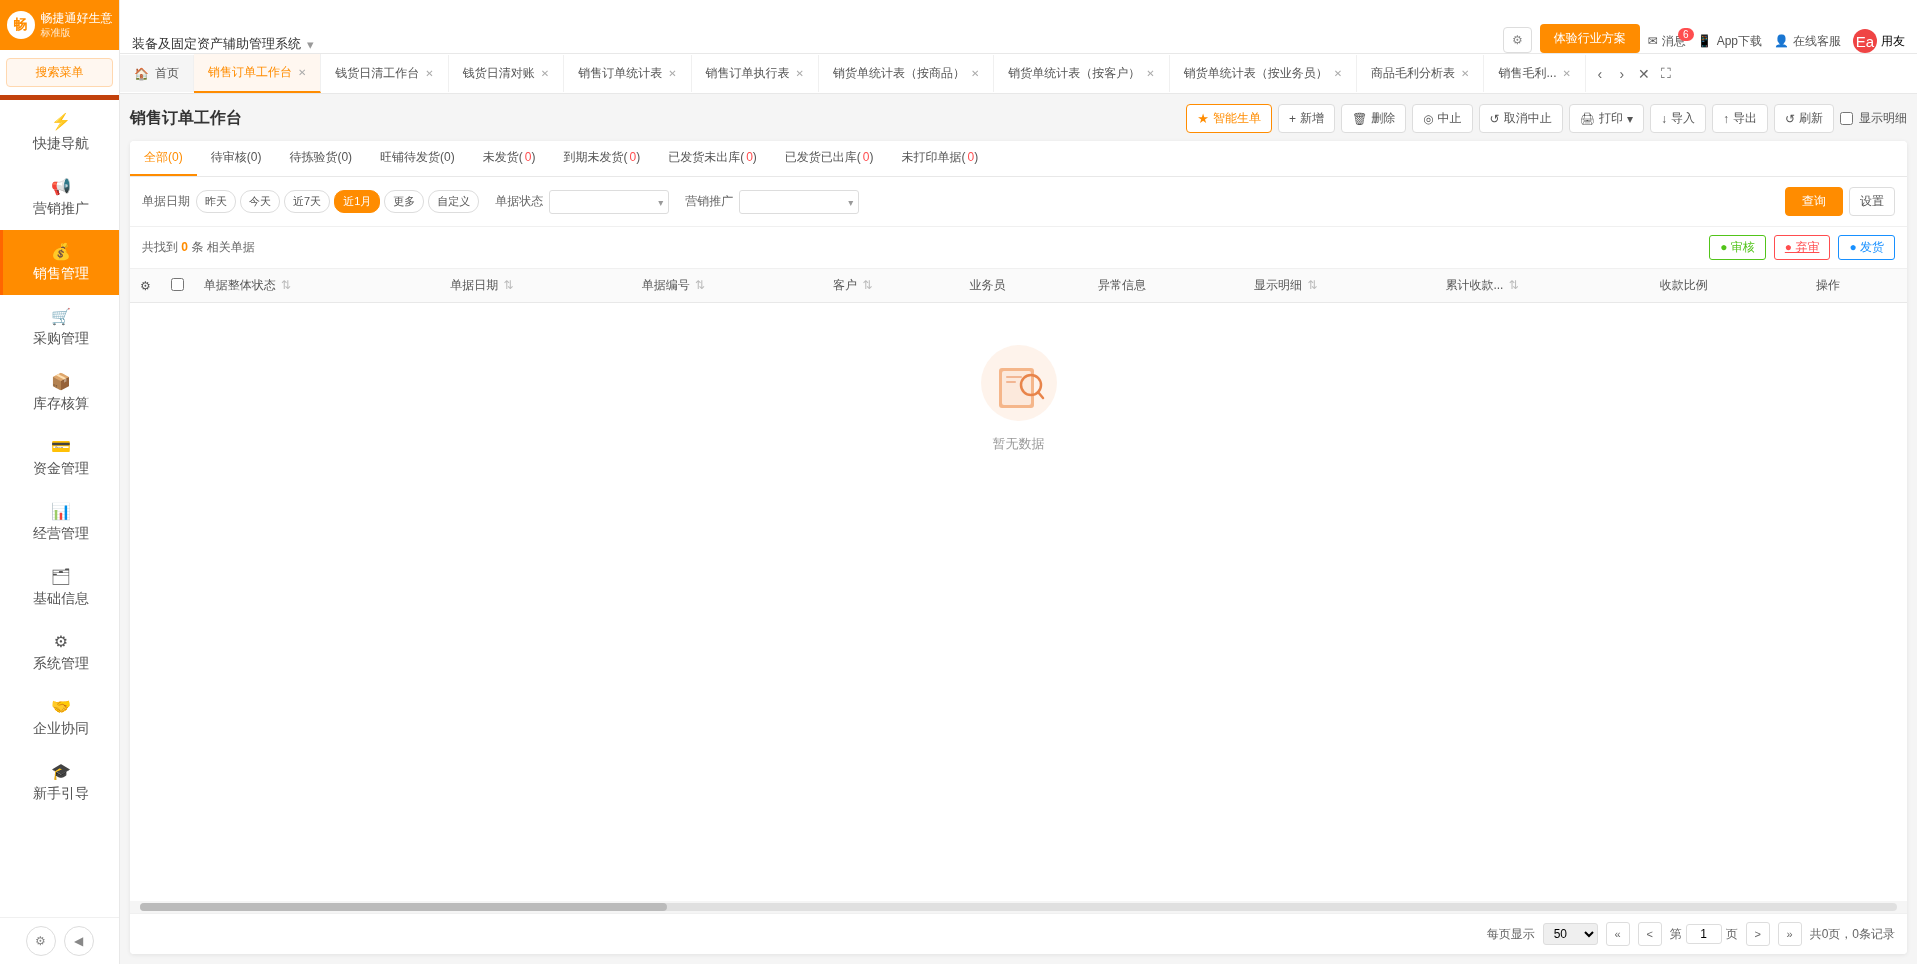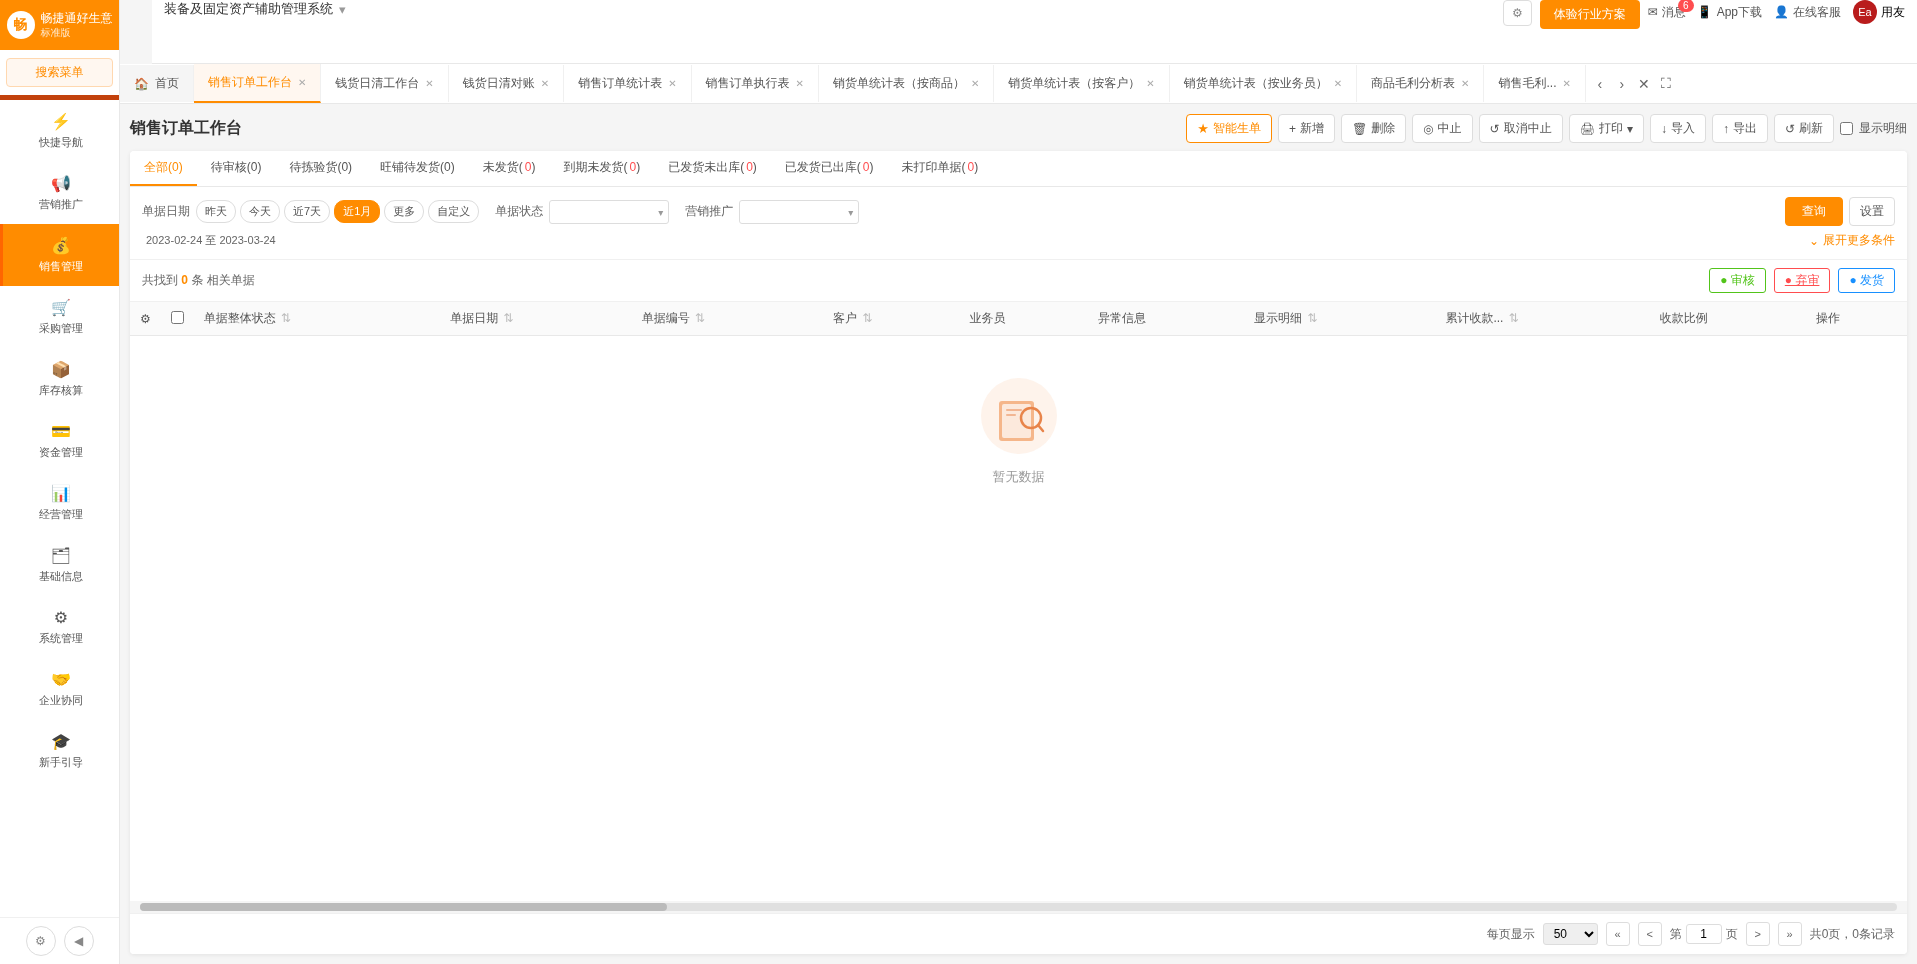--- a/index.html
+++ b/index.html
@@ -10,37 +10,37 @@
     .sidebar-logo { height: 50px; background: #ff8c00; display: flex; align-items: center; justify-content: center; gap: 6px; cursor: pointer; }
     .sidebar-logo-icon { width: 28px; height: 28px; background: #fff; border-radius: 50%; display: flex; align-items: center; justify-content: center; color: #ff8c00; font-weight: bold; font-size: 14px; }
     .sidebar-logo-text { color: #fff; font-size: 12px; line-height: 1.3; }
     .sidebar-logo-sub { font-size: 10px; opacity: 0.8; }
     .sidebar-search { padding: 8px 6px; border-bottom: 5px solid #c2410c; }
     .sidebar-search-btn { width: 100%; padding: 5px; background: #fff7f0; border: 1px solid #ffd8b0; border-radius: 4px; color: #ff8c00; font-size: 12px; cursor: pointer; display: flex; align-items: center; gap: 4px; justify-content: center; }
     .sidebar-menu { flex: 1; overflow-y: auto; }
     .sidebar-item { padding: 12px 8px; display: flex; flex-direction: column; align-items: center; gap: 4px; cursor: pointer; color: #555; border-left: 3px solid transparent; }
     .sidebar-item.active { background: #ff8c00; color: #fff; border-left-color: #ff6600; }
     .sidebar-item-icon { font-size: 16px; }
-    .sidebar-item-label { font-size: 11px; text-align: center; }
+    .sidebar-item-label { font-size: 14px; text-align: center; }
     .sidebar-bottom { padding: 8px; display: flex; gap: 8px; justify-content: center; border-top: 1px solid #f0f0f0; }
     .sidebar-bottom-btn { width: 30px; height: 30px; border-radius: 50%; border: 1px solid #ddd; background: #fff; cursor: pointer; display: flex; align-items: center; justify-content: center; color: #888; font-size: 12px; }
 
     
     .main { flex: 1; display: flex; flex-direction: column; overflow: hidden; }
 
     
-    .topbar { height: 64px; background: #fff; border-bottom: 1px solid #e8e8e8; display: flex; align-items: flex-start; padding: 0 12px; gap: 8px; margin-left: 32px; }
+    .topbar { height: 54px; background: #fff; border-bottom: 1px solid #e8e8e8; display: flex; align-items: flex-end; padding: 0 12px; gap: 8px; }
     .topbar-title { flex: 1; display: flex; align-items: center; gap: 6px; color: #333; font-size: 13px; }
     .topbar-title-arrow { color: #999; }
     .topbar-industry-btn { background: #ff8c00; color: #fff; border: none; padding: 6px 14px; border-radius: 4px; cursor: pointer; font-size: 12px; }
     .topbar-actions { display: flex; align-items: center; gap: 12px; margin-left: auto; }
     .topbar-action { display: flex; align-items: center; gap: 4px; color: #555; cursor: pointer; font-size: 12px; position: relative; }
     .badge { position: absolute; top: -5px; right: -8px; background: #ff4d4f; color: #fff; border-radius: 8px; padding: 1px 4px; font-size: 10px; min-width: 16px; text-align: center; }
     .topbar-user { display: flex; align-items: center; gap: 4px; }
-    .topbar-user-avatar { width: 24px; height: 24px; background: #b91c1c; border-radius: 50%; display: flex; align-items: center; justify-content: center; color: #fff; font-size: 11px; }
+    .topbar-user-avatar { width: 24px; height: 24px; background: #ef4444; border-radius: 50%; display: flex; align-items: center; justify-content: center; color: #fff; font-size: 15px; }
 
     
     .tabbar { background: #fff; border-bottom: 1px solid #e8e8e8; display: flex; align-items: center; overflow: hidden; }
     .tab { padding: 10px 14px; display: flex; align-items: center; gap: 6px; cursor: pointer; color: #555; font-size: 12px; white-space: nowrap; border-right: 1px solid #f0f0f0; flex-shrink: 0; }
     .tab.active { background: #fff7f0; color: #ff8c00; border-bottom: 2px solid #ff8c00; }
     .tab.home { background: #f5f5f5; }
     .tab-close { color: #aaa; font-size: 10px; cursor: pointer; }
     .tab-nav { display: flex; align-items: center; gap: 2px; padding: 0 4px; }
     .tab-nav-btn { width: 20px; height: 20px; border: none; background: none; cursor: pointer; color: #666; font-size: 14px; display: flex; align-items: center; justify-content: center; }
 
@@ -369,27 +369,20 @@
               <select class="filter-select">
                 <option></option>
               </select>
             </div>
           </div>
           <div style="margin-left:auto;display:flex;gap:6px;align-items:center;">
             <button class="btn btn-primary" style="padding:5px 16px;">查询</button>
             <button class="btn">设置</button>
           </div>
         </div>
-        <div style="margin-top:6px;display:flex;align-items:center;gap:6px;">
-          <span class="filter-date-range">2023-02-24 至 2023-03-24</span>
-          <div class="filter-expand">
-            <span>⌄</span>
-            <span>展开更多条件</span>
-          </div>
-        </div>
       </div>
 
       <div class="table-toolbar">
         <span class="table-count">
           <span>共找到</span>
           <strong>0</strong>
           <span>条</span>
           <span>相关单据</span>
         </span>
         <div class="table-quick-actions">

